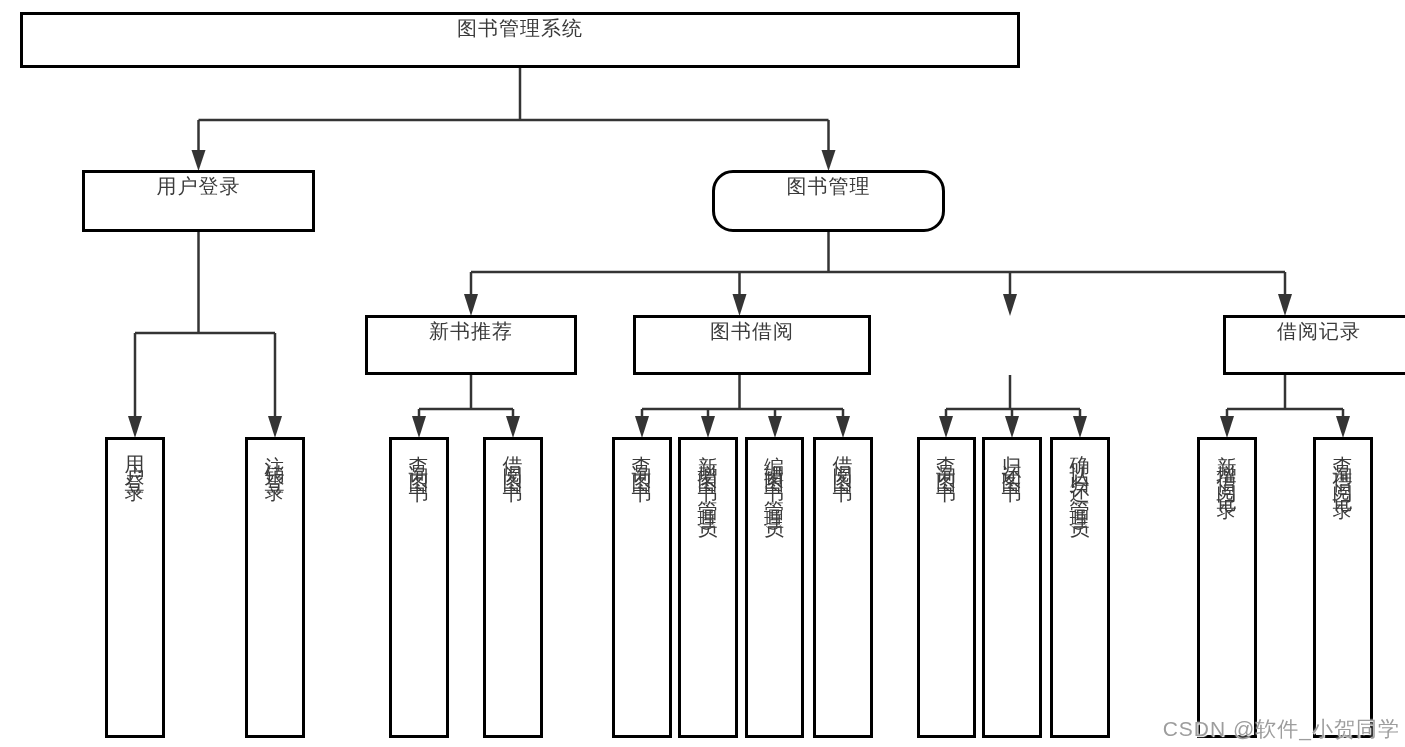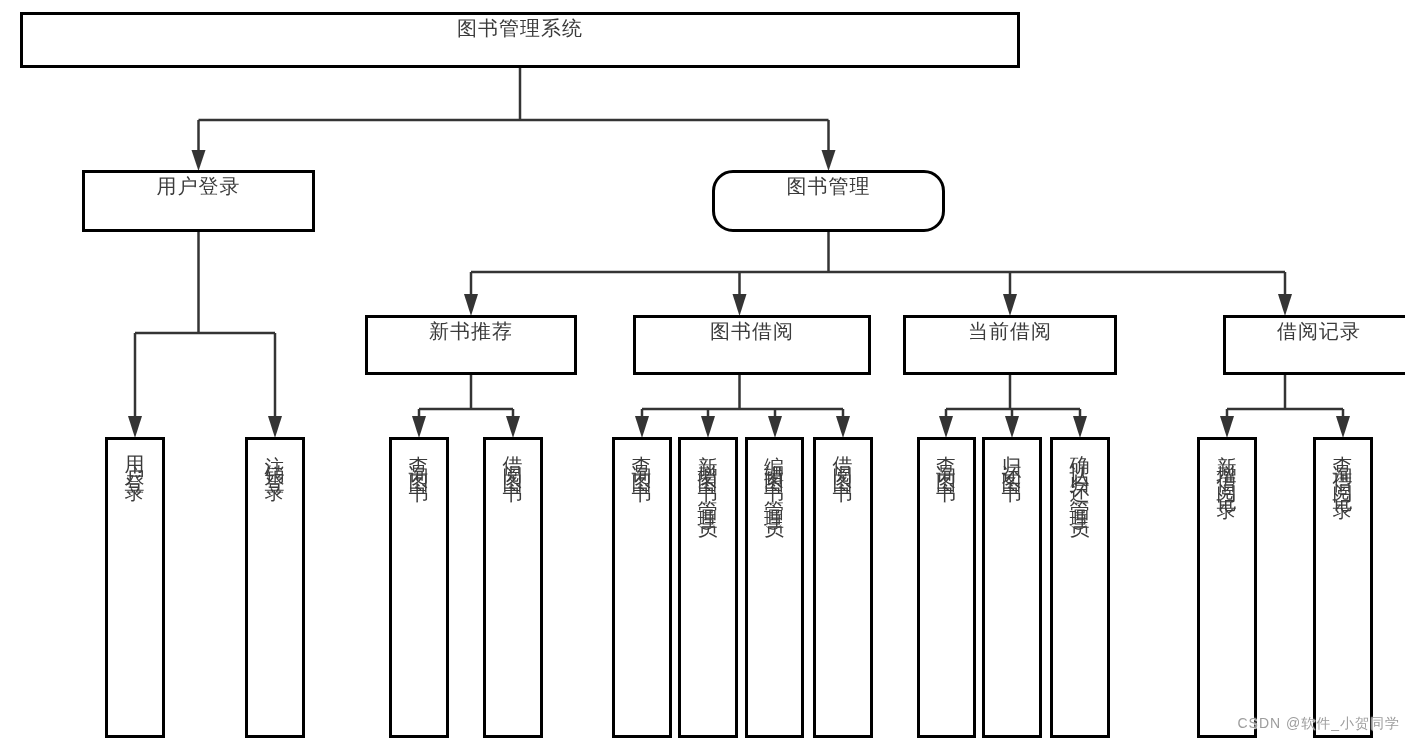--- a/index.html
+++ b/index.html
@@ -43,21 +43,21 @@
     letter-spacing: 9px;
     line-height: 1.0;
     font-size: 20px;
     color: #3b3b3b;
     white-space: nowrap;
   }
   #watermark {
     position: absolute;
     right: 5px;
     top: 715px;
-    font-size: 14px;
+    font-size: 21px;
     color: #9d9d9d;
     text-shadow: 0 0 2px #ffffff, 1px 1px 1px #ffffff;
     letter-spacing: 1px;
     white-space: nowrap;
   }
   line { stroke: #343434; stroke-width: 2.5; }
   polygon { fill: #343434; stroke: none; }
 </style>
 </head>
 <body>
@@ -150,23 +150,20 @@
   <div class="node lvl2" style="left:712px;width:233px;border-radius:21px;">
     <span>图书管理</span>
   </div>
 
   <div class="node lvl3" style="left:365px;width:212px;">
     <span>新书推荐</span>
   </div>
   <div class="node lvl3" style="left:633px;width:238px;">
     <span>图书借阅</span>
   </div>
-  <div class="node lvl3" style="left:903px;width:214px;">
-    <span>当前借阅</span>
-  </div>
   <div class="node lvl3" style="left:1223px;width:192px;">
     <span>借阅记录</span>
   </div>
 
   <div class="node leaf" style="left:105px;">
     <span class="vtext">用户登录</span>
   </div>
   <div class="node leaf" style="left:245px;">
     <span class="vtext">注销登录</span>
   </div>

